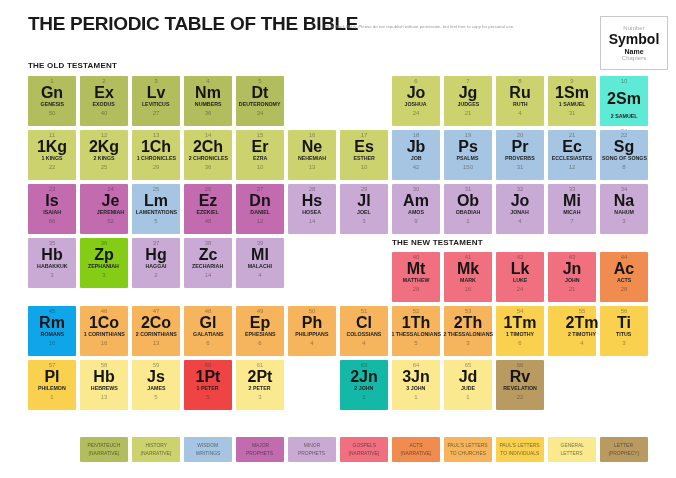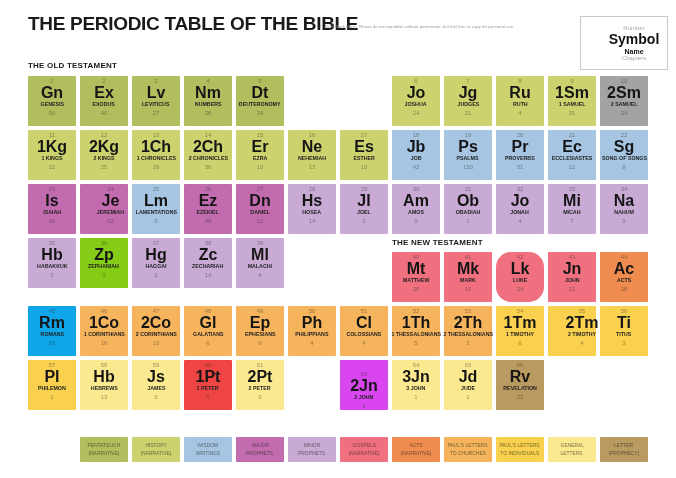--- a/index.html
+++ b/index.html
@@ -5,21 +5,21 @@
   html,body{margin:0;padding:0;background:#fff;}
   body{font-family:"Liberation Sans",sans-serif;}
   .page{position:relative;width:676px;height:478px;background:#ffffff;overflow:hidden;}
 
   .title{position:absolute;left:28px;top:13px;margin:0;font-size:19px;font-weight:bold;
          letter-spacing:-0.3px;color:#1a1a1a;white-space:nowrap;}
   .copyright{position:absolute;left:320px;top:24px;font-size:6px;color:#9a9a9a;
              white-space:nowrap;transform:scale(0.72);transform-origin:left top;}
 
   .keybox{position:absolute;right:8px;top:16px;width:66px;height:52px;border:1px solid #c9c9c9;
-          background:#fff;display:flex;flex-direction:column;align-items:center;justify-content:center;padding-left:20px;}
+          background:#fff;display:flex;flex-direction:column;align-items:center;justify-content:center;}
   .keybox .k-num{font-size:6px;color:#a8a8a8;}
   .keybox .k-sym{font-size:14px;font-weight:bold;color:#111;line-height:1.15;}
   .keybox .k-name{font-size:7px;font-weight:bold;color:#111;}
   .keybox .k-ch{font-size:6px;color:#a8a8a8;}
 
   .ot-header{position:absolute;left:28px;top:61px;font-size:8px;font-weight:bold;color:#1a1a1a;
              letter-spacing:0.2px;white-space:nowrap;}
 
   .table{position:absolute;left:28px;top:76px;display:grid;
          grid-template-columns:repeat(12,48px);
@@ -107,21 +107,21 @@
         <span class="sym">Ru</span>
         <span class="nm">RUTH</span>
         <span class="ch">4</span>
       </div>
       <div class="tile" style="grid-area: 1 / 11; align-self: start; background: rgb(204, 211, 110);">
         <span class="num">9</span>
         <span class="sym">1Sm</span>
         <span class="nm">1 SAMUEL</span>
         <span class="ch">31</span>
       </div>
-      <div class="tile" style="grid-area: 1 / 12; align-self: start; background: #a3a3a3;">
+      <div class="tile" style="grid-area: 1 / 12; align-self: start; background: #5eead4; gap: 6px;">
         <span class="num">10</span>
         <span class="sym">2Sm</span>
         <span class="nm">2 SAMUEL</span>
         <span class="ch">24</span>
       </div>
       <div class="tile" style="grid-area: 2 / 1; align-self: start; background: rgb(204, 211, 110);">
         <span class="num">11</span>
         <span class="sym">1Kg</span>
         <span class="nm">1 KINGS</span>
         <span class="ch">22</span>
@@ -299,21 +299,21 @@
         <span class="sym">Mt</span>
         <span class="nm">MATTHEW</span>
         <span class="ch">28</span>
       </div>
       <div class="tile" style="grid-area: 5 / 9; align-self: start; background: rgb(240, 112, 127);">
         <span class="num">41</span>
         <span class="sym">Mk</span>
         <span class="nm">MARK</span>
         <span class="ch">16</span>
       </div>
-      <div class="tile" style="grid-area: 5 / 10; align-self: start; background: rgb(240, 112, 127); border-radius: 15px;">
+      <div class="tile" style="grid-area: 5 / 10; align-self: start; background: rgb(240, 112, 127);">
         <span class="num">42</span>
         <span class="sym">Lk</span>
         <span class="nm">LUKE</span>
         <span class="ch">24</span>
       </div>
       <div class="tile" style="grid-area: 5 / 12; align-self: start; background: rgb(240, 140, 79);">
         <span class="num">44</span>
         <span class="sym">Ac</span>
         <span class="nm">ACTS</span>
         <span class="ch">28</span>
@@ -419,21 +419,21 @@
         <span class="sym">1Pt</span>
         <span class="nm">1 PETER</span>
         <span class="ch">5</span>
       </div>
       <div class="tile" style="grid-area: 7 / 5; align-self: start; background: rgb(250, 233, 142);">
         <span class="num">61</span>
         <span class="sym">2Pt</span>
         <span class="nm">2 PETER</span>
         <span class="ch">3</span>
       </div>
-      <div class="tile" style="grid-area: 7 / 7; align-self: start; background: #d946ef; justify-content: flex-end;">
+      <div class="tile" style="grid-area: 7 / 7; align-self: start; background: #14b8a6;">
         <span class="num">63</span>
         <span class="sym">2Jn</span>
         <span class="nm">2 JOHN</span>
         <span class="ch">1</span>
       </div>
       <div class="tile" style="grid-area: 7 / 8; align-self: start; background: rgb(250, 233, 142);">
         <span class="num">64</span>
         <span class="sym">3Jn</span>
         <span class="nm">3 JOHN</span>
         <span class="ch">1</span>

